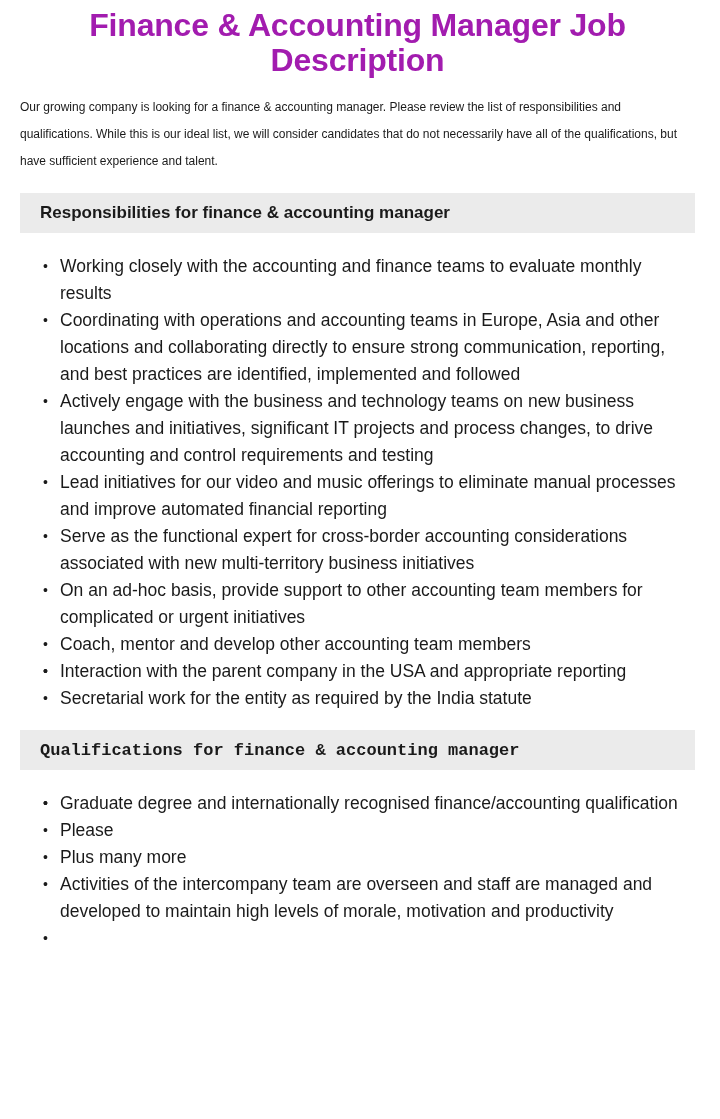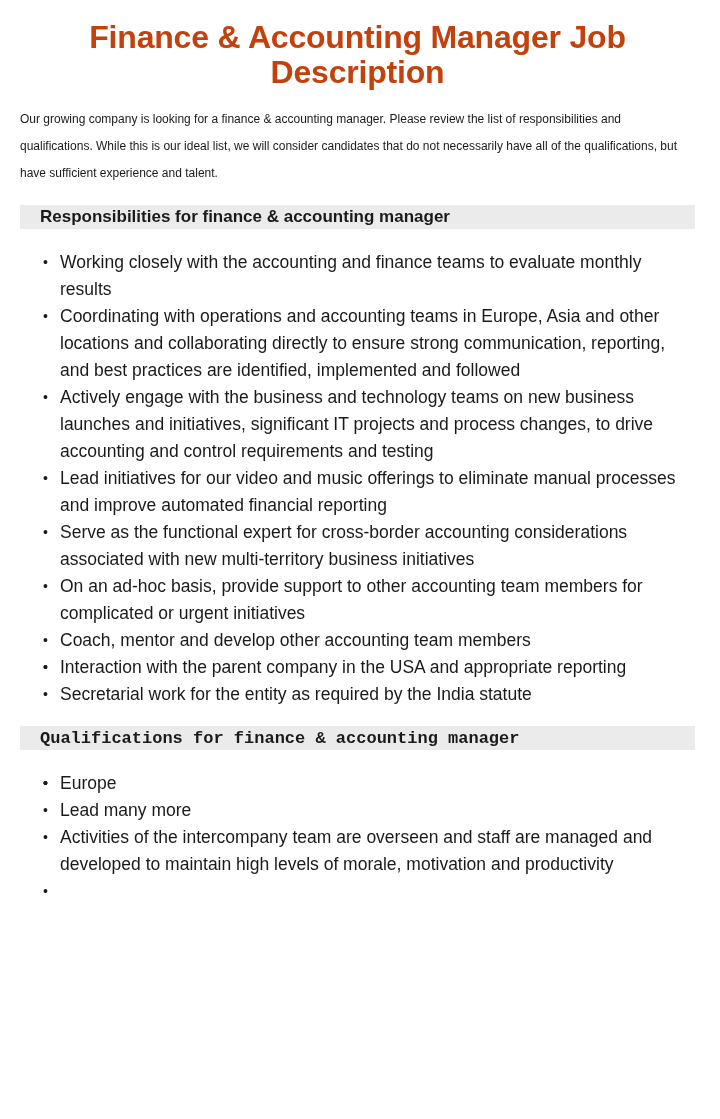--- a/index.html
+++ b/index.html
@@ -12,38 +12,38 @@
       height: 1119px;
       overflow: hidden;
       font-family: "Liberation Sans", "DejaVu Sans", sans-serif;
       color: #111111;
     }
     .page {
       padding: 0 25px 0 20px;
     }
     h1.title {
       margin: 0;
-      padding-top: 20px;
+      padding-top: 8px;
       font-size: 32px;
       line-height: 35px;
       font-weight: bold;
       text-align: center;
-      color: #c2410c;
+      color: #a21caf;
       letter-spacing: -0.2px;
     }
     .intro {
       margin: 16px 0 0 0;
       font-size: 12px;
       line-height: 27px;
       color: #1a1a1a;
     }
     .section-header {
       margin-top: 18px;
       background: #ebebeb;
-      height: 24px;
+      height: 40px;
       display: flex;
       align-items: center;
       padding-left: 20px;
       font-size: 17px;
       font-weight: bold;
       color: #1a1a1a;
       width: 655px;
       box-sizing: border-box;
       width: 675px;
     }
@@ -91,19 +91,19 @@
     <li><span class="bullet">•</span><span>Interaction with the parent company in the USA and appropriate reporting</span></li>
     <li><span class="bullet">•</span><span>Secretarial work for the entity as required by the India statute</span></li>
   </ul>
 
   <div class="section-header sec2">
     <span>Qualifications for finance &amp; accounting manager</span>
   </div>
 
   <ul class="items">
     <li><span class="bullet">•</span></li>
-    <li><span class="bullet">•</span></li>
-    <li><span class="bullet">•</span><span>Europe</span></li>
-    <li><span class="bullet">•</span><span>Lead many more</span></li>
+    <li><span class="bullet">•</span><span>Graduate degree and internationally recognised finance/accounting qualification</span></li>
+    <li><span class="bullet">•</span><span>Please</span></li>
+    <li><span class="bullet">•</span><span>Plus many more</span></li>
     <li><span class="bullet">•</span><span>Activities of the intercompany team are overseen and staff are managed and developed to maintain high levels of morale, motivation and productivity</span></li>
     <li><span class="bullet">•</span></li>
   </ul>
 </div>
 
 </body></html>

